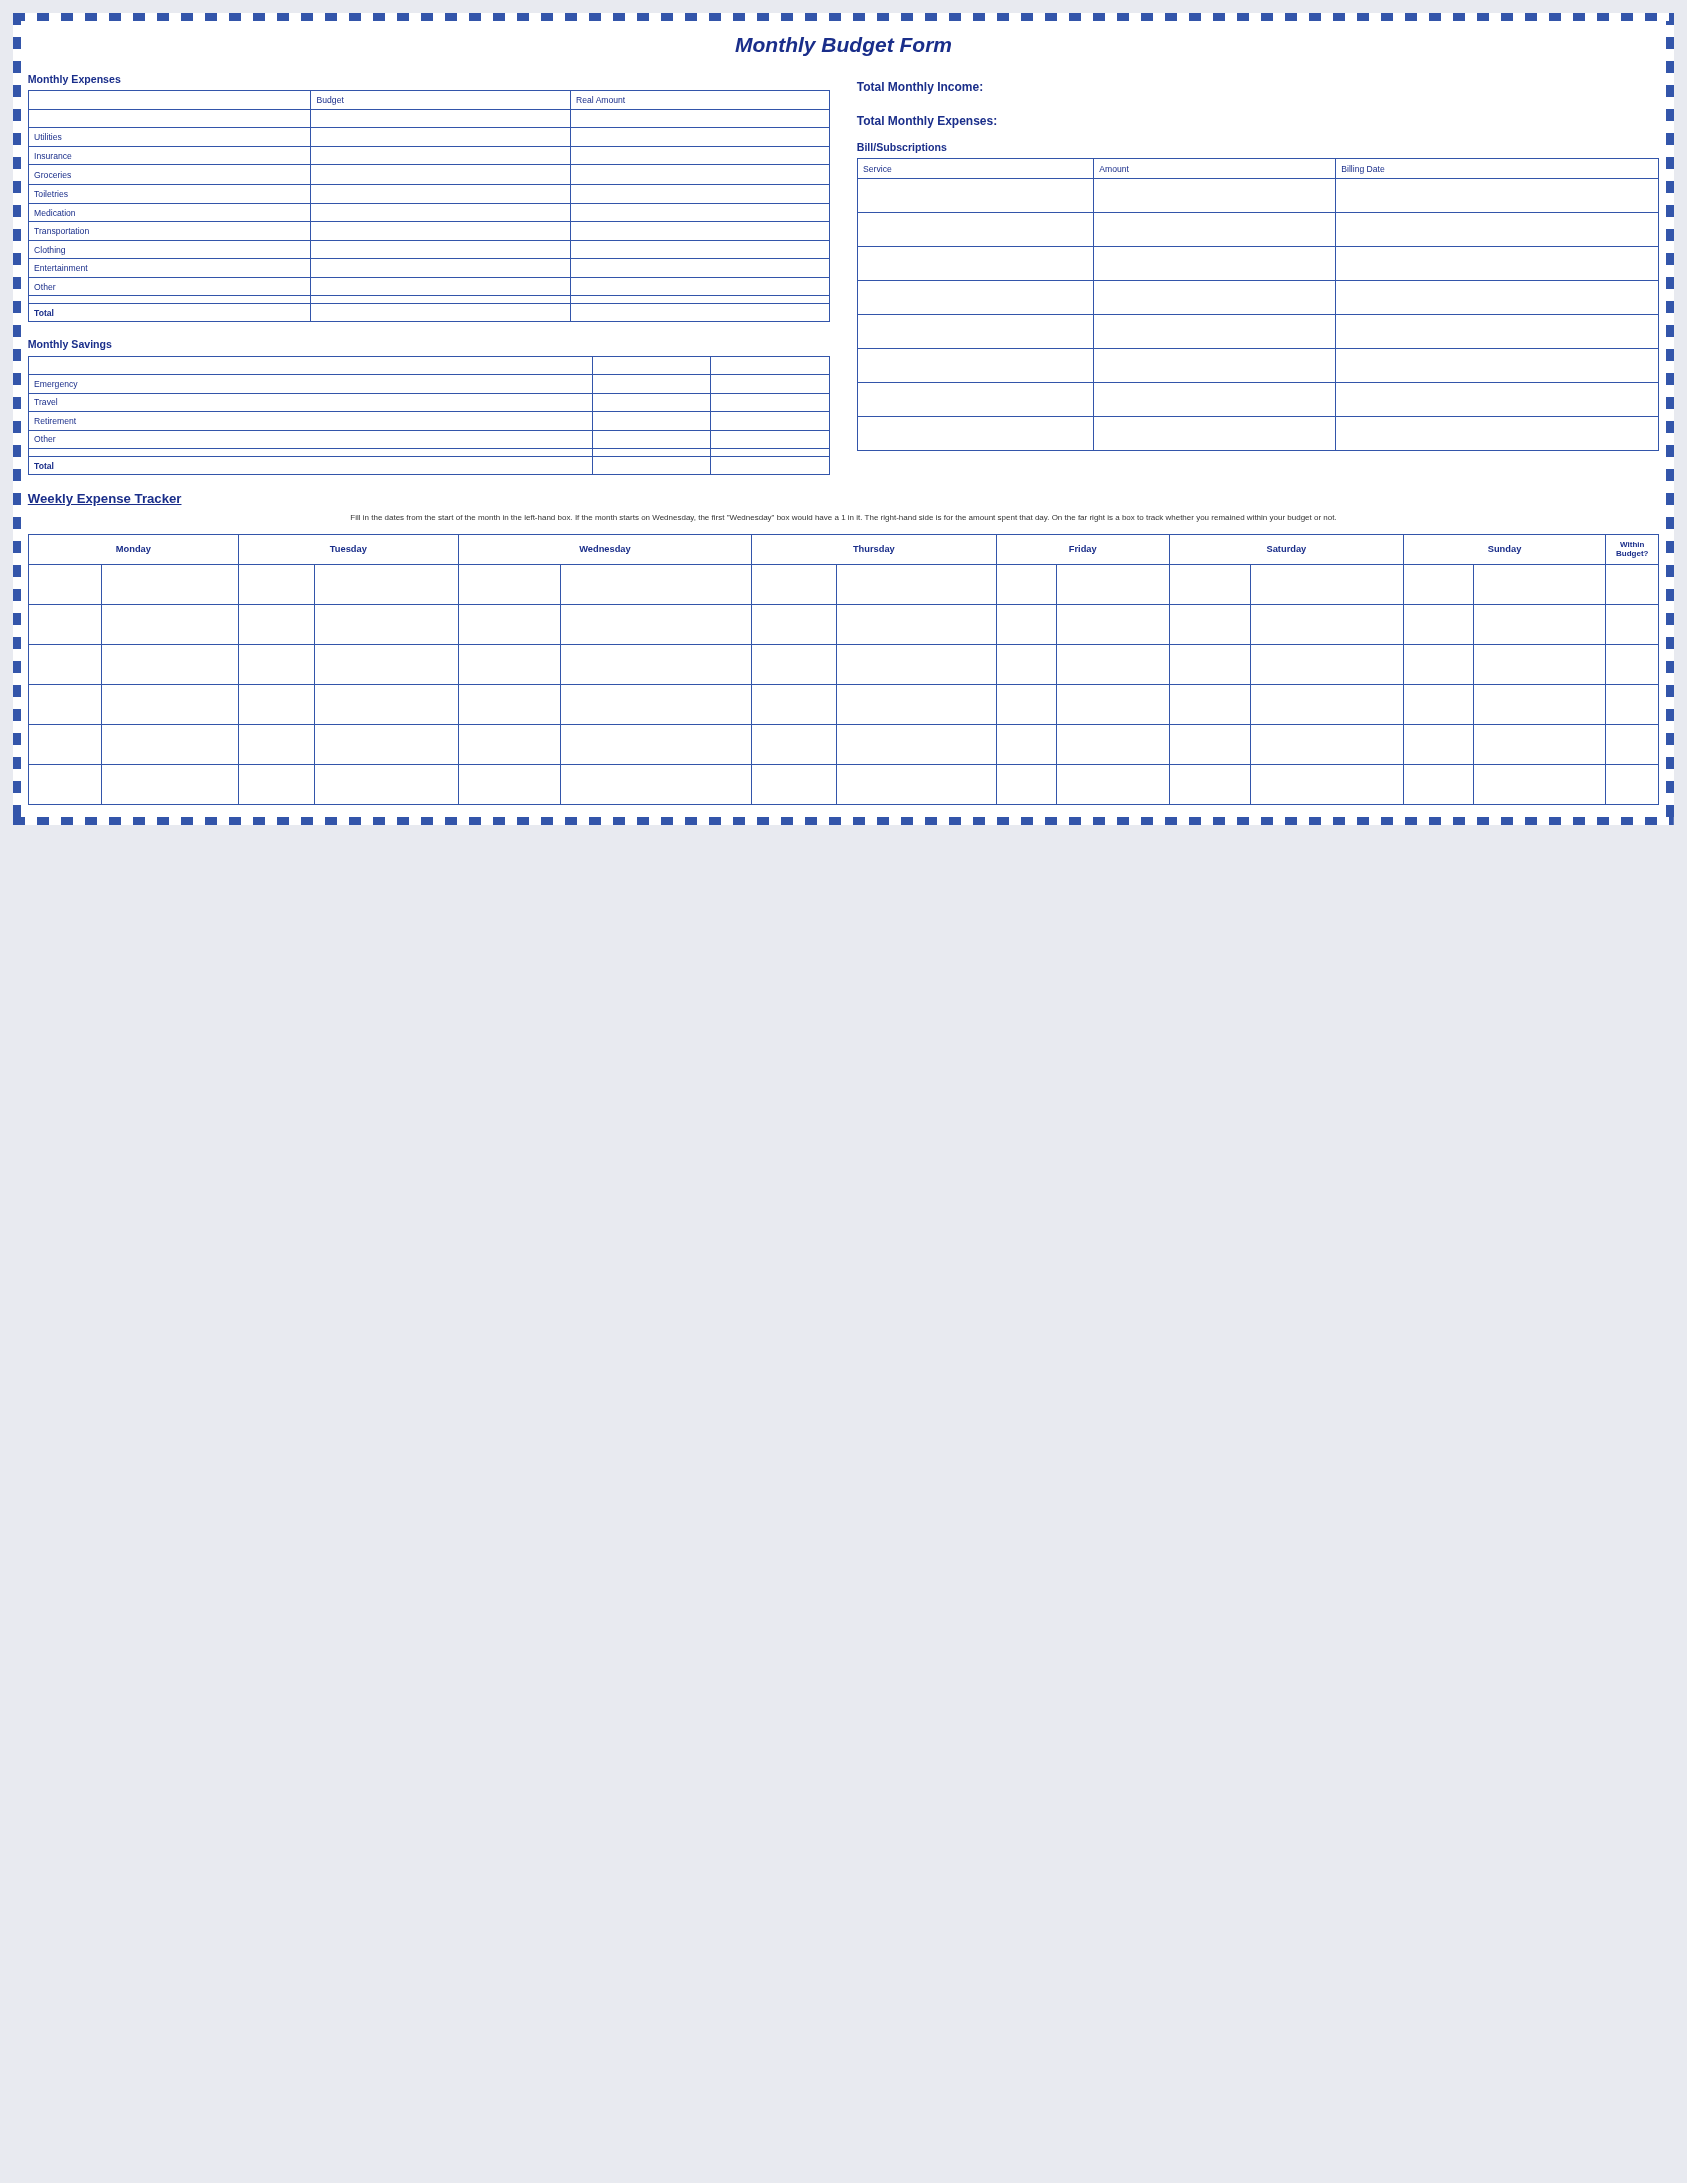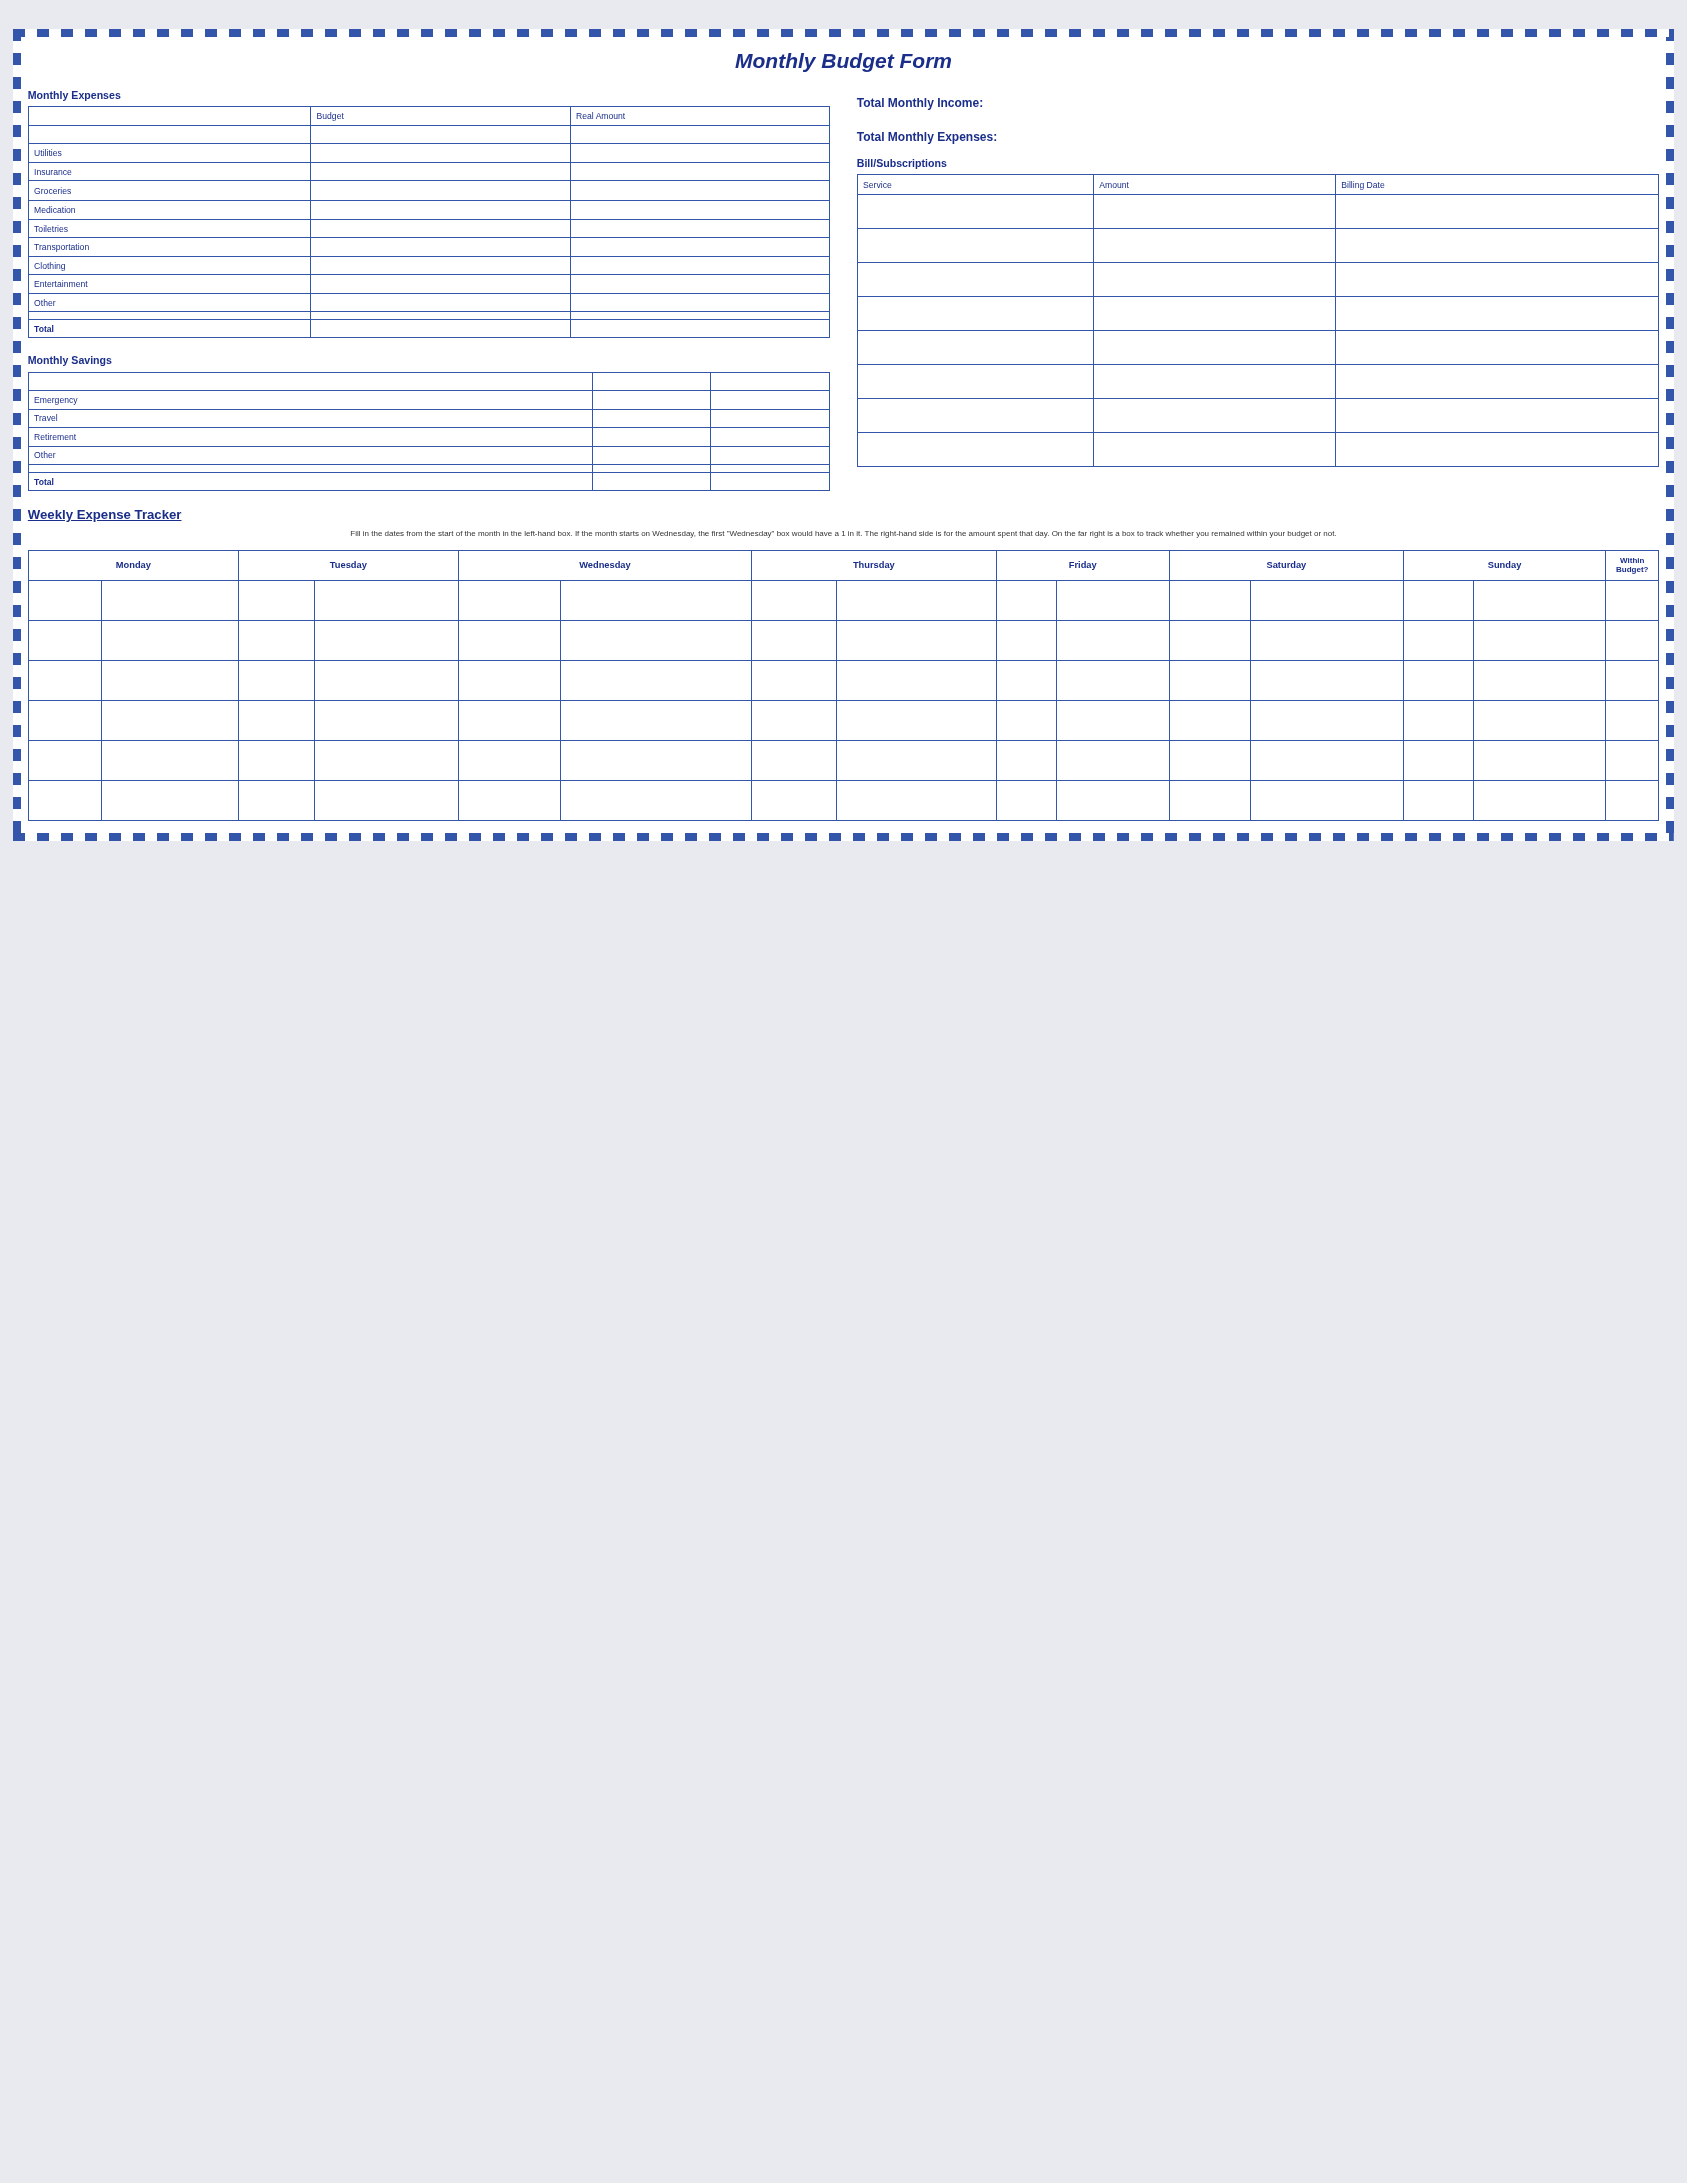--- a/index.html
+++ b/index.html
@@ -159,21 +159,20 @@
           #3355aa 0px, #3355aa 12px,
           white 12px, white 24px
         ) left/8px 100% no-repeat,
         repeating-linear-gradient(
           180deg,
           #3355aa 0px, #3355aa 12px,
           white 12px, white 24px
         ) right/8px 100% no-repeat,
         white;
       padding: 13.2px 14.6px;
-      margin-top: 16px;
     }
 
     .content-wrapper {
       padding: 6.6px 0;
     }
 
   </style>
 </head>
 <body>
 
@@ -212,26 +211,26 @@
       <td style="color:#1a2e8a;font-size:8.6px;padding:3.3px 5.3px;height:18.5px;">Insurance</td>
       <td style="color:#1a2e8a;font-size:8.6px;padding:3.3px 5.3px;height:18.5px;"></td>
       <td style="color:#1a2e8a;font-size:8.6px;padding:3.3px 5.3px;height:18.5px;"></td>
     </tr>
                 <tr>
       <td style="color:#1a2e8a;font-size:8.6px;padding:3.3px 5.3px;height:20px;">Groceries</td>
       <td style="color:#1a2e8a;font-size:8.6px;padding:3.3px 5.3px;height:18.5px;"></td>
       <td style="color:#1a2e8a;font-size:8.6px;padding:3.3px 5.3px;height:18.5px;"></td>
     </tr>
                 <tr>
+      <td style="color:#1a2e8a;font-size:8.6px;padding:3.3px 5.3px;height:18.5px;">Toiletries</td>
+      <td style="color:#1a2e8a;font-size:8.6px;padding:3.3px 5.3px;height:18.5px;"></td>
+      <td style="color:#1a2e8a;font-size:8.6px;padding:3.3px 5.3px;height:18.5px;"></td>
+    </tr>
+                <tr>
       <td style="color:#1a2e8a;font-size:8.6px;padding:3.3px 5.3px;height:18.5px;">Medication</td>
-      <td style="color:#1a2e8a;font-size:8.6px;padding:3.3px 5.3px;height:18.5px;"></td>
-      <td style="color:#1a2e8a;font-size:8.6px;padding:3.3px 5.3px;height:18.5px;"></td>
-    </tr>
-                <tr>
-      <td style="color:#1a2e8a;font-size:8.6px;padding:3.3px 5.3px;height:18.5px;">Toiletries</td>
       <td style="color:#1a2e8a;font-size:8.6px;padding:3.3px 5.3px;height:18.5px;"></td>
       <td style="color:#1a2e8a;font-size:8.6px;padding:3.3px 5.3px;height:18.5px;"></td>
     </tr>
                 <tr>
       <td style="color:#1a2e8a;font-size:8.6px;padding:3.3px 5.3px;height:18.5px;">Transportation</td>
       <td style="color:#1a2e8a;font-size:8.6px;padding:3.3px 5.3px;height:18.5px;"></td>
       <td style="color:#1a2e8a;font-size:8.6px;padding:3.3px 5.3px;height:18.5px;"></td>
     </tr>
                 <tr>
       <td style="color:#1a2e8a;font-size:8.6px;padding:3.3px 5.3px;height:18.5px;">Clothing</td>

